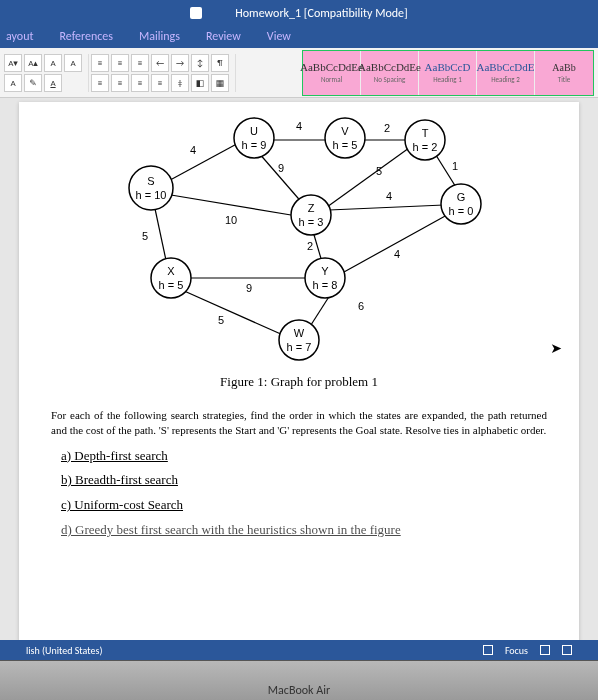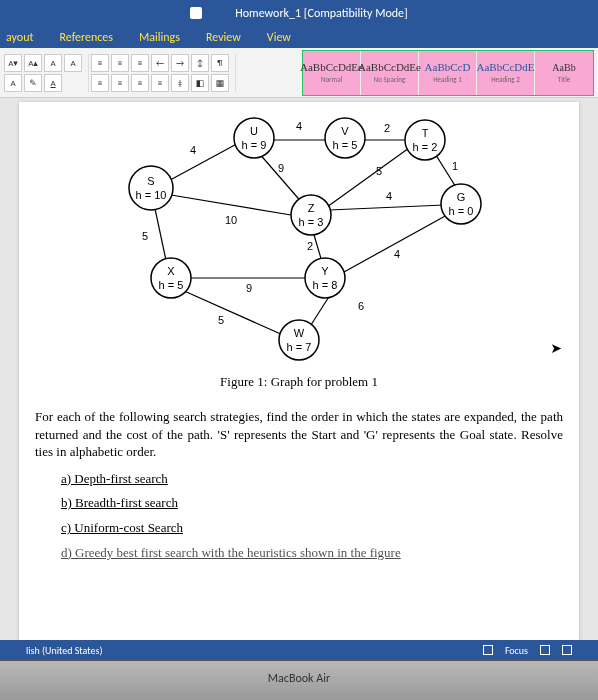--- a/index.html
+++ b/index.html
@@ -32,25 +32,25 @@
     margin-right: 4px;
     width: 12px; height: 12px;
     background: #fff;
     border-radius: 2px;
     display: inline-block;
   }
   .ribbon-tabs {
     background: #2b579a;
     height: 22px;
     display: flex;
-    align-items: center;
+    align-items: flex-start;
     padding-left: 0;
     gap: 14px;
     font-size: 12px;
-    color: #fde047;
+    color: #c4b5fd;
   }
   .ribbon-tab {
     padding: 3px 6px 4px;
     cursor: pointer;
   }
   .ribbon {
     background: #f3f3f3;
     border-bottom: 1px solid #ccc;
     height: 50px;
     display: flex;
@@ -124,23 +124,23 @@
   }
   .graph-svg {
     width: 420px;
     height: 260px;
   }
   .caption {
     font-size: 13px;
     margin: 4px 0 12px;
   }
   .problem-text {
-    font-size: 13px;
+    font-size: 11px;
     line-height: 1.35;
-    margin: 6px 0;
+    margin: 6px 16px;
     text-align: justify;
   }
   .options { margin: 6px 0 0 26px; font-size: 13px; line-height: 1.9; text-decoration: underline; }
   .statusbar {
     position: absolute;
     bottom: 40px;
     left: 0; right: 0;
     height: 20px;
     background: #2b579a;
     color: #fff;
@@ -155,21 +155,21 @@
   .laptop-label {
     position: absolute;
     bottom: 0; left: 0; right: 0;
     height: 40px;
     background: linear-gradient(#b8b8b8, #9a9a9a);
     display: flex;
     align-items: flex-start;
     justify-content: center;
     font-size: 12px;
     color: #333;
-    padding-top: 10px;
+    padding-top: 22px;
     border-top: 1px solid #555;
   }
   .node-circle { fill: #fff; stroke: #000; stroke-width: 1.5; }
   .node-text { font-family: Arial; font-size: 11px; text-anchor: middle; dominant-baseline: middle; }
   .edge-line { stroke: #000; stroke-width: 1.2; fill: none; }
   .edge-label { font-family: Arial; font-size: 11px; text-anchor: middle; }
   .cursor-ptr { position: absolute; right: 36px; top: 340px; font-size: 14px; color: #000; pointer-events: none; }
 </style>
 </head>
 <body>

